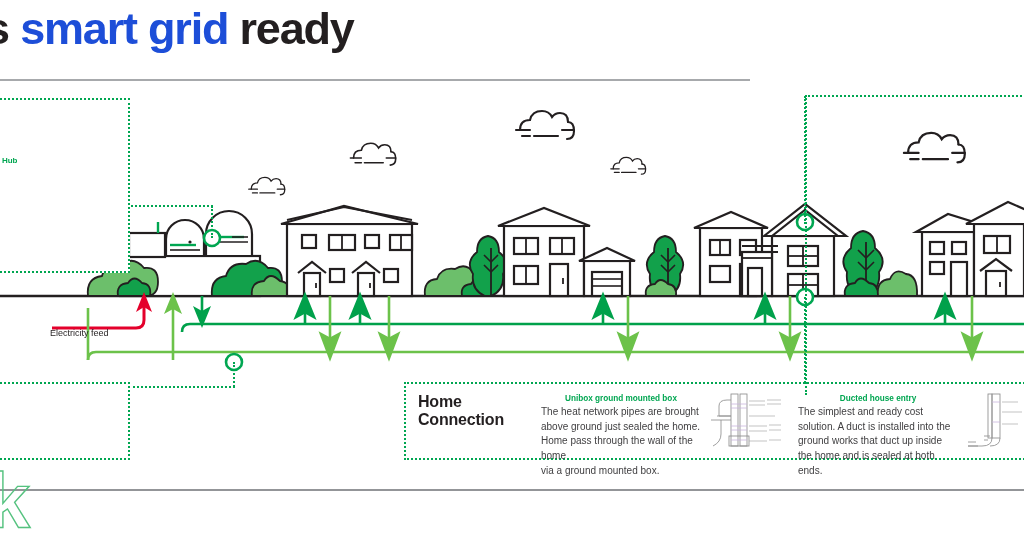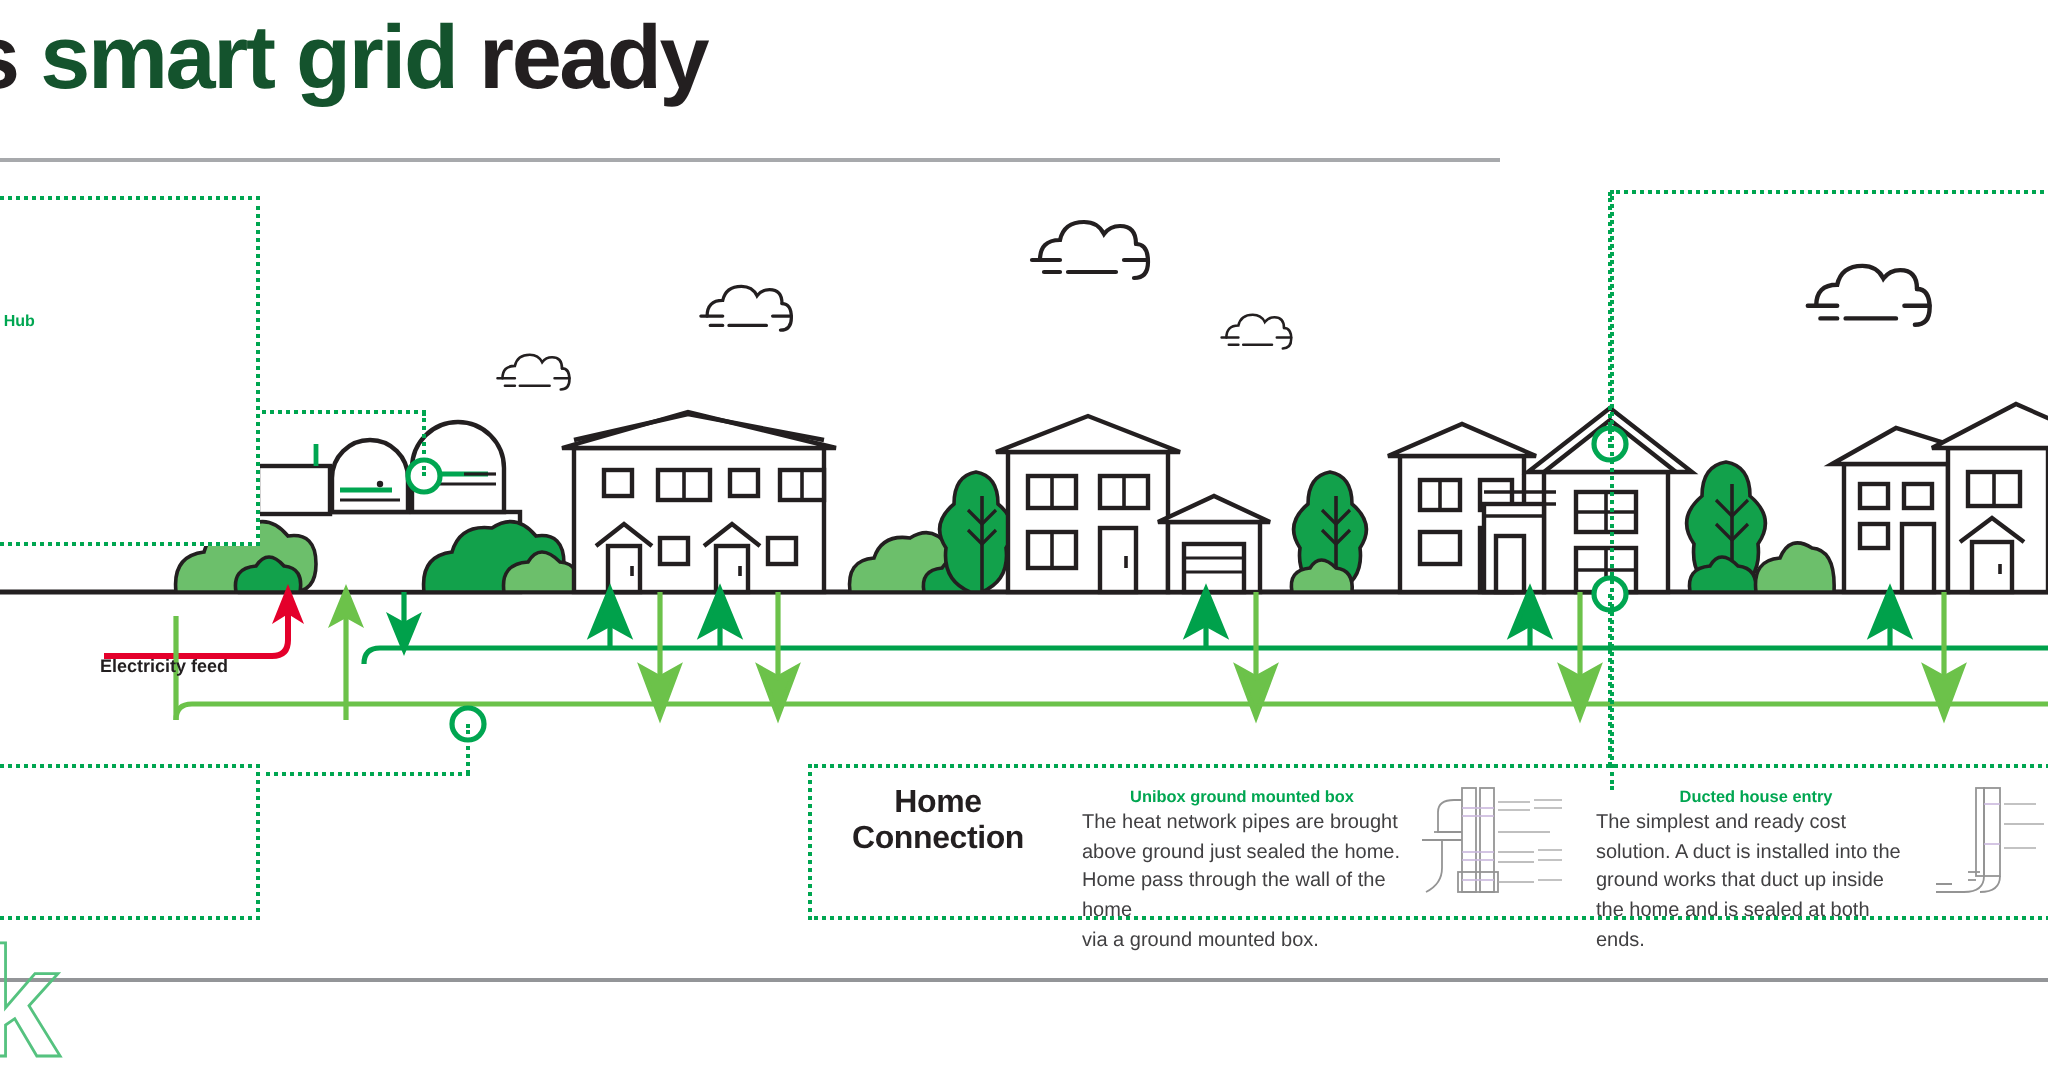--- a/index.html
+++ b/index.html
@@ -10,21 +10,21 @@
     overflow: hidden;
   }
   #stage { position: relative; width: 1024px; height: 536px; background:#fff; }
 
   
   .title {
     position: absolute; left: -104px; top: 4px;
     font-size: 45px; font-weight: bold; letter-spacing: -1.2px;
     color: #231f20; white-space: nowrap; line-height: 1.12;
   }
-  .title .grn { color: #14532d; margin-top: 45px; }
+  .title .grn { color: #1d4ed8; margin-top: 45px; }
   .hdr-rule {
     position: absolute; left: 0; top: 79px; width: 750px; height: 2px;
     background: #a7a9ac;
   }
 
   
   .watermark {
     position: absolute; left: -170px; top: 462px;
     font-size: 78px; font-weight: bold; letter-spacing: -2px;
     color: transparent;
@@ -61,21 +61,21 @@
   #panel-home-conn   { left: 404px;  top: 382px; width: 640px; height: 78px;
                        padding: 9px 12px; }
   #panel-right-stub  { left: 805px;  top: 95px;  width: 260px; height: 300px;
                        border-right: none; background: transparent; }
 
   
   #panel-right-stub { border-bottom: none; }
 
   
   .hc-wrap { display: flex; height: 100%; align-items: flex-start; }
-  .hc-title { width: 112px; flex: none; padding-right: 10px; text-align: center; }
+  .hc-title { width: 112px; flex: none; padding-right: 10px; }
   .hc-title h3 { font-size: 16px; line-height: 1.1; margin-bottom: 5px; }
   .hc-title p { font-size: 7.6px; line-height: 1.5; }
   .hc-div { width: 2px; background: #00a651; align-self: stretch; margin-right: 11px; }
   .hc-col { width: 168px; flex: none; padding-right: 8px; }
   .hc-col .sub { font-size: 8.2px; margin-bottom: 2px; }
   .hc-col p { font-size: 10px; line-height: 1.47; }
   .hc-fig { width: 78px; flex: none; align-self: center; opacity: .72; }
   .hc-fig svg { display: block; }
 
   
@@ -85,21 +85,21 @@
   .dotline-v {
     position: absolute; width: 0; border-left: 2.5px dotted #00a651;
   }
   .dotline-h {
     position: absolute; height: 0; border-top: 2.5px dotted #00a651;
   }
 
   
   .feed-label {
     position: absolute; left: 50px; top: 328px;
-    font-size: 9px; font-weight: bold; color: #231f20; white-space: nowrap;
+    font-size: 9px; font-weight: normal; color: #231f20; white-space: nowrap;
   }
 </style>
 </head>
 <body>
 
 <div id="stage">
 
   <div class="title"><span>ork is </span><span class="grn">smart grid</span><span> ready</span></div>
   <div class="hdr-rule"></div>
 

